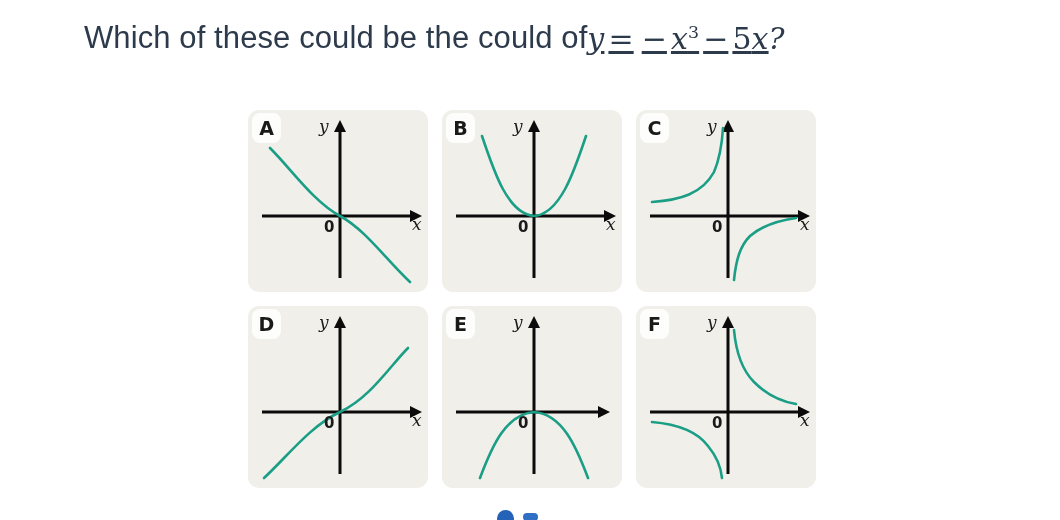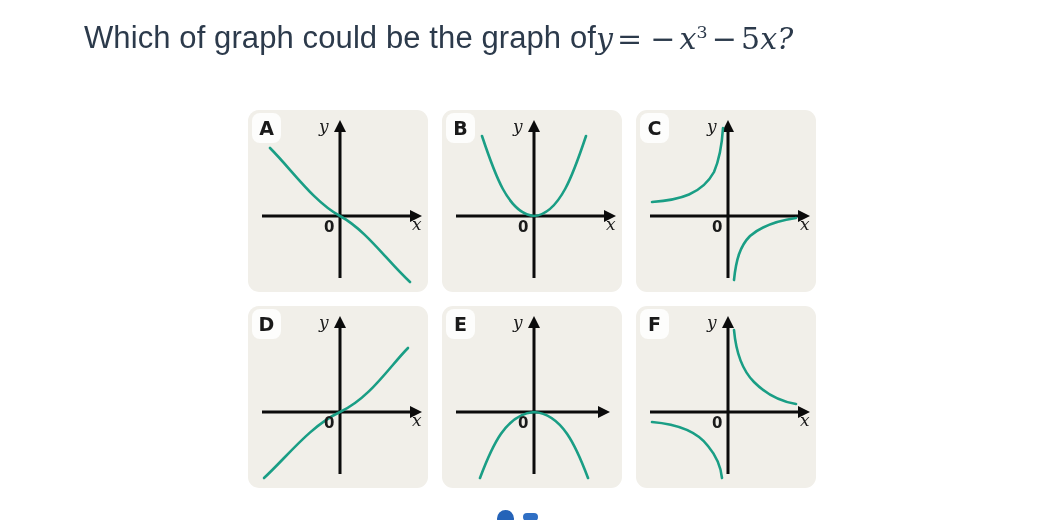--- a/index.html
+++ b/index.html
@@ -28,20 +28,21 @@
     font-size: 31px;
     font-weight: 400;
     letter-spacing: 0.1px;
     white-space: nowrap;
   }
   .math {
     font-family: "DejaVu Serif", "Liberation Serif", serif;
     font-style: italic;
     font-size: 30px;
     color: #2c3a4b;
+    text-decoration: underline;
   }
   .math .op {
     font-style: normal;
     padding: 0 4px;
   }
   .math sup {
     font-size: 0.58em;
     font-style: normal;
     vertical-align: super;
     line-height: 0;
@@ -151,21 +152,21 @@
     height: 8px;
     border-radius: 4px;
     background: #2f6fc4;
     margin-top: 3px;
   }
 </style>
 </head>
 <body>
 
 <div id="question-title">
-  <span>Which of graph could be the graph of </span>
+  <span>Which of these could be the could of </span>
     <span class="math"><span>y</span><span class="op">=</span><span class="op">−</span><span>x</span><sup>3</sup><span class="op">−</span><span class="num">5</span><span>x</span></span>
     <span class="qmark">?</span>
 </div>
 
 <div id="options-grid">
 
   <div class="option-panel">
     <div class="option-badge">A</div>
     <svg class="option-svg" viewBox="0 0 180 182">
 

